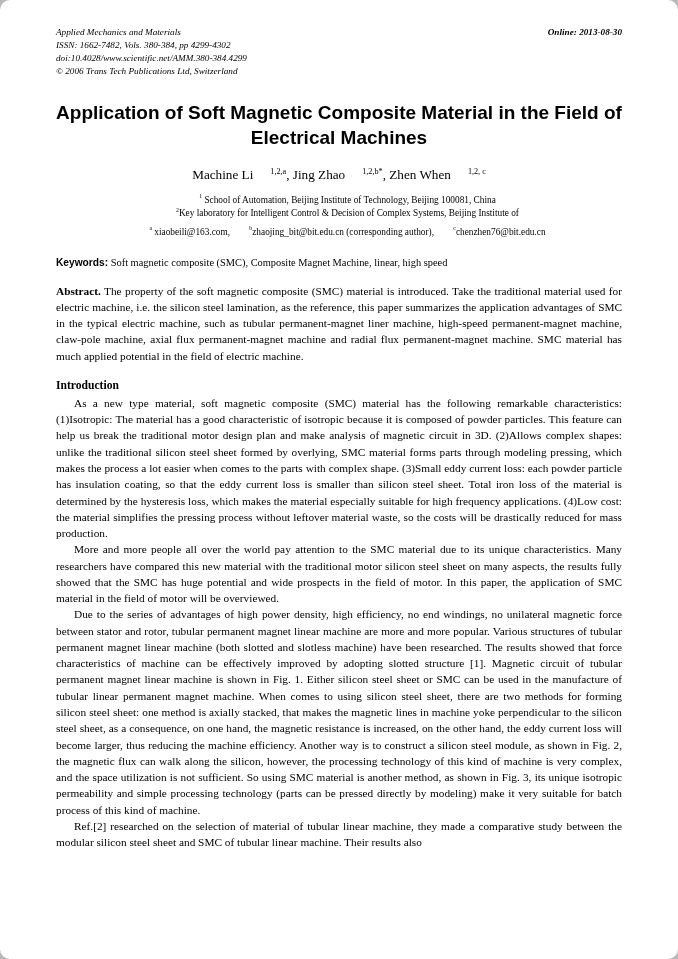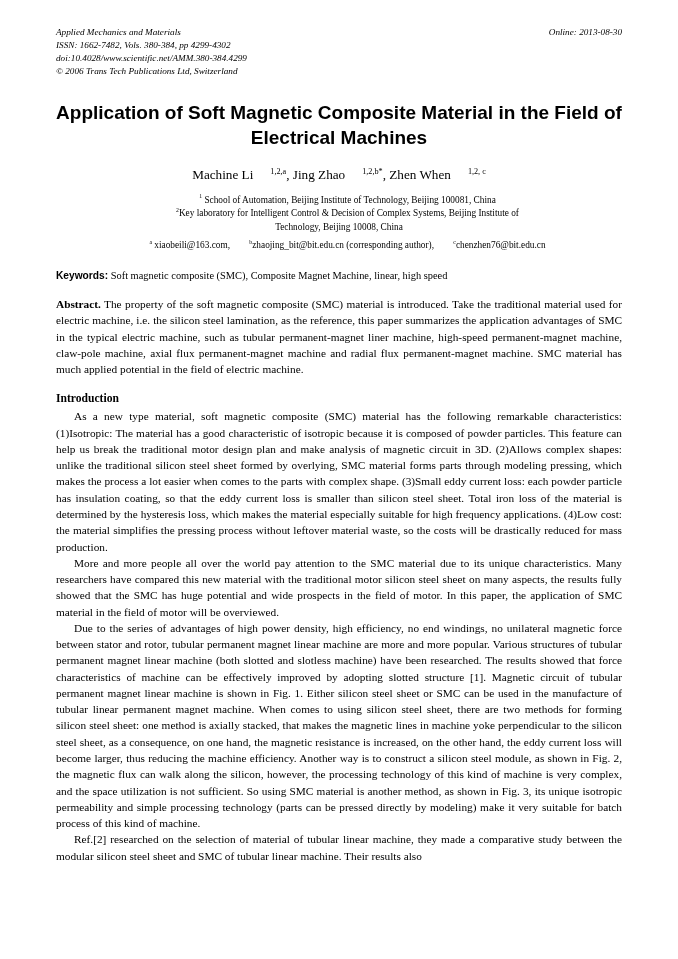--- a/index.html
+++ b/index.html
@@ -11,35 +11,37 @@
     width: 678px;
     height: 959px;
     background: #ffffff;
     margin: 0 auto;
     position: relative;
     box-sizing: border-box;
     padding: 26px 56px 20px 56px;
     font-family: "Liberation Serif", serif;
     color: #000000;
     overflow: hidden;
+    border-radius: 10px;
   }
   .hdr {
     display: flex;
     justify-content: space-between;
     align-items: flex-start;
     font-style: italic;
     font-size: 9.2px;
     line-height: 1.42;
   }
   .hdr-left div, .hdr-right div {
     white-space: nowrap;
   }
   .hdr-right {
     text-align: right;
     padding-top: 0px;
+    font-weight: bold;
   }
   .title {
     text-align: center;
     font-family: "Liberation Sans", sans-serif;
     font-weight: bold;
     font-size: 19px;
     line-height: 1.32;
     margin-top: 22px;
     margin-bottom: 0;
   }
@@ -122,21 +124,20 @@
 
   <div class="title">Application of Soft Magnetic Composite Material in the Field of Electrical Machines</div>
 
   <div class="authors">
     <span>Machine Li</span><sup>1,2,a</sup><span>, </span><span>Jing Zhao</span><sup>1,2,b*</sup><span>, </span><span>Zhen When</span><sup>1,2, c</sup>
   </div>
 
   <div class="affil">
     <div><sup>1</sup><span> School of Automation, Beijing Institute of Technology, Beijing 100081, China</span></div>
     <div><sup>2</sup><span>Key laboratory for Intelligent Control &amp; Decision of Complex Systems, Beijing Institute of</span></div>
-    <div>Technology, Beijing 10008, China</div>
   </div>
 
   <div class="emails">
     <sup>a</sup><span> xiaobeili@163.com, </span><sup>b</sup><span>zhaojing_bit@bit.edu.cn (corresponding author), </span><sup>c</sup><span>chenzhen76@bit.edu.cn</span>
   </div>
 
   <div class="keywords">
     <span class="lbl">Keywords:</span><span> Soft magnetic composite (SMC), Composite Magnet Machine, linear, high speed</span>
   </div>
 

